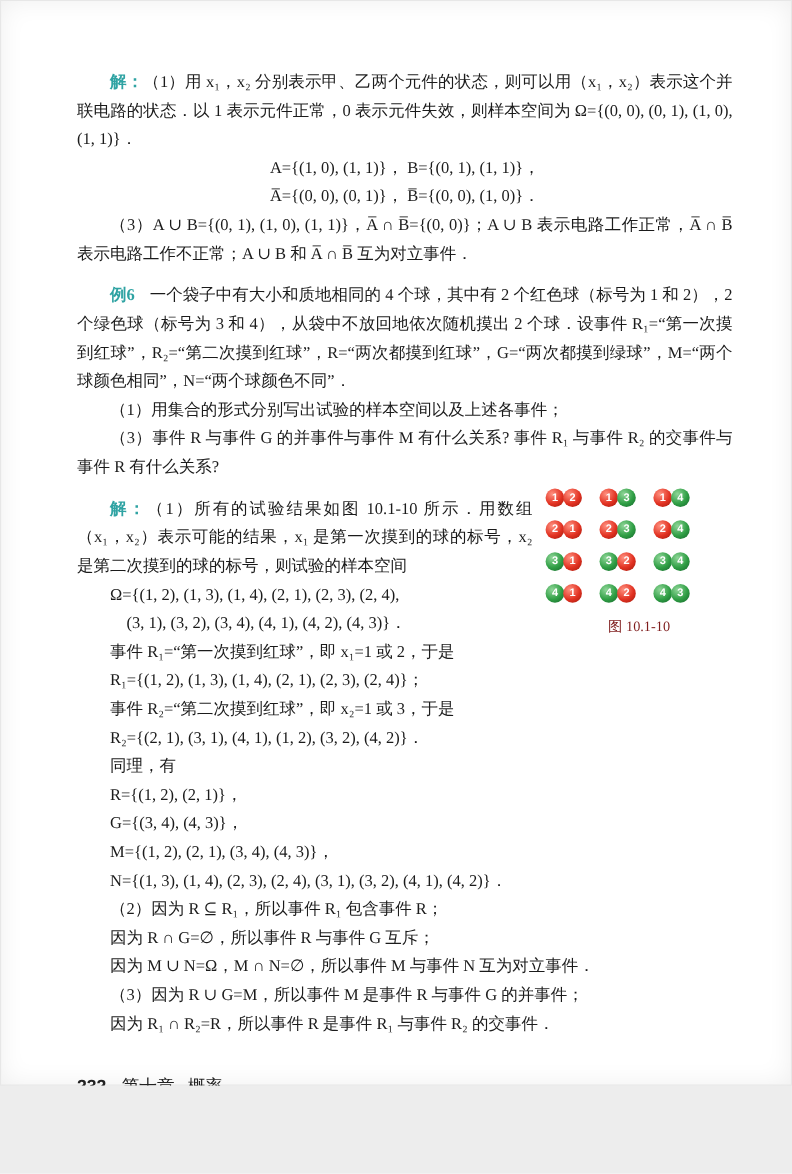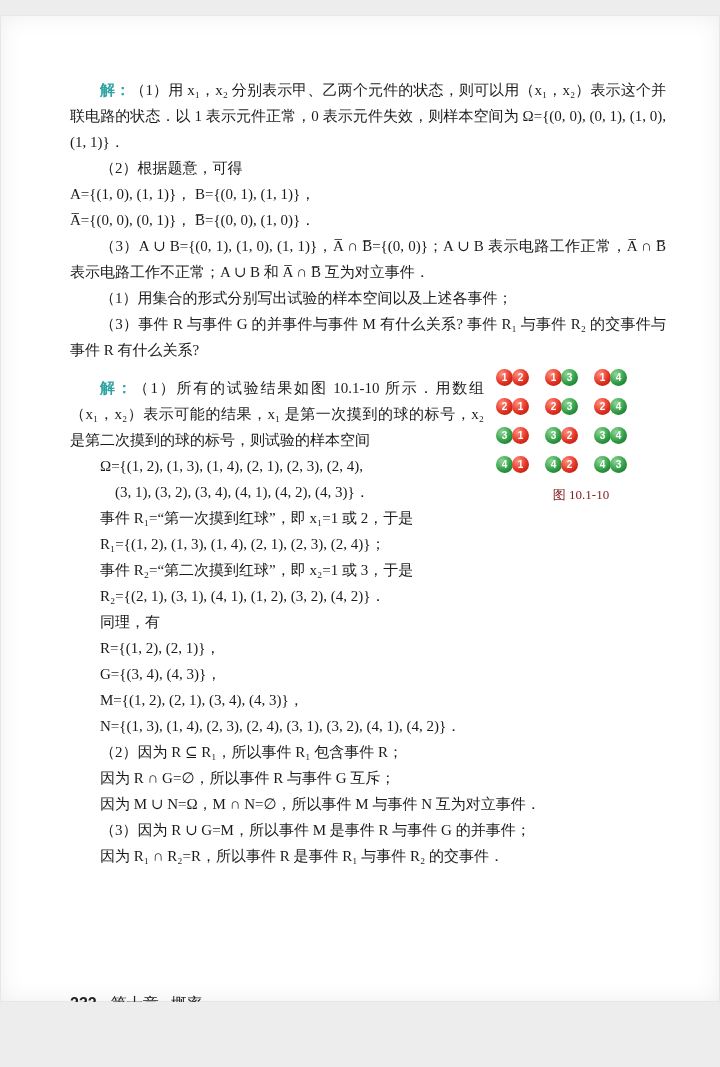--- a/index.html
+++ b/index.html
@@ -1,27 +1,27 @@
 <!DOCTYPE html>
 <html style="--accent: #2fa3a3; --ball-red: #e23222; --ball-green: #2f9e44;"><head>
 <meta charset="utf-8">
 <style>
   * { margin:0; padding:0; box-sizing:border-box; }
   html, body { background:#ededed; }
   .page {
-    width:720px; height:987px; background:#ffffff; position:relative; margin:15px auto;
+    width:720px; height:987px; background:#ffffff; position:relative; margin:0 auto;
     box-shadow: inset 0 0 0 1px #e7e7e7, inset 0 0 24px rgba(0,0,0,0.07);
     font-family:"Liberation Serif","DejaVu Serif",serif;
     color:#1b1b1b; font-size:15px; line-height:26px;
     overflow:hidden;
   }
   .content { position:absolute; left:70px; right:54px; top:62px; }
   .para { text-align:justify; }
   .indent { text-indent:2em; }
-  .eq { text-align:left; }
+  .eq { text-align:center; }
   .accent { color:var(--accent,#2fa3a3); font-weight:bold; }
   .accent-label { color:var(--accent,#2fa3a3); font-weight:bold; margin-right:0.9em; }
   .gap-before { margin-top:12px; }
   .fig-row { display:flex; align-items:flex-end; }
   .fig-left { flex:1 1 auto; padding-right:12px; }
   .figure { width:170px; flex:0 0 auto; padding-top:6px; }
   .ball-row { display:flex; margin-bottom:12px; }
   .ball-pair { display:flex; margin-right:16px; }
   .ball-pair:last-child { margin-right:0; }
   .ball {
@@ -42,27 +42,27 @@
   .footer .chap { margin-right:12px; }
 </style>
 </head>
 <body>
 
 <div class="page">
   <div class="content">
 
     <p class="para indent"><span class="accent">解：</span><span>（1）用 x₁，x₂ 分别表示甲、乙两个元件的状态，则可以用（x₁，x₂）表示这个并联电路的状态．以 1 表示元件正常，0 表示元件失效，则样本空间为 Ω={(0, 0), (0, 1), (1, 0), (1, 1)}．</span></p>
 
-    <p class="para indent">（2）根据题意，可得</p>
 
     <p class="eq">A={(1, 0), (1, 1)}，  B={(0, 1), (1, 1)}，</p>
     <p class="eq">A̅={(0, 0), (0, 1)}，  B̅={(0, 0), (1, 0)}．</p>
 
     <p class="para indent">（3）A ∪ B={(0, 1), (1, 0), (1, 1)}，A̅ ∩ B̅={(0, 0)}；A ∪ B 表示电路工作正常，A̅ ∩ B̅ 表示电路工作不正常；A ∪ B 和 A̅ ∩ B̅ 互为对立事件．</p>
 
+    <p class="para indent gap-before"><span class="accent-label">例6</span><span>一个袋子中有大小和质地相同的 4 个球，其中有 2 个红色球（标号为 1 和 2），2 个绿色球（标号为 3 和 4），从袋中不放回地依次随机摸出 2 个球．设事件 R₁=“第一次摸到红球”，R₂=“第二次摸到红球”，R=“两次都摸到红球”，G=“两次都摸到绿球”，M=“两个球颜色相同”，N=“两个球颜色不同”．</span></p>
 
     <p class="para indent">（1）用集合的形式分别写出试验的样本空间以及上述各事件；</p>
     <p class="para indent">（3）事件 R 与事件 G 的并事件与事件 M 有什么关系? 事件 R₁ 与事件 R₂ 的交事件与事件 R 有什么关系?</p>
 
     <div class="fig-row">
       <div class="fig-left">
         <p class="para indent"><span class="accent">解：</span><span>（1）所有的试验结果如图 10.1-10 所示．用数组（x₁，x₂）表示可能的结果，x₁ 是第一次摸到的球的标号，x₂ 是第二次摸到的球的标号，则试验的样本空间</span></p>
         <p class="para indent">Ω={(1, 2), (1, 3), (1, 4), (2, 1), (2, 3), (2, 4),</p>
         <p class="para omega2">(3, 1), (3, 2), (3, 4), (4, 1), (4, 2), (4, 3)}．</p>
       </div>

